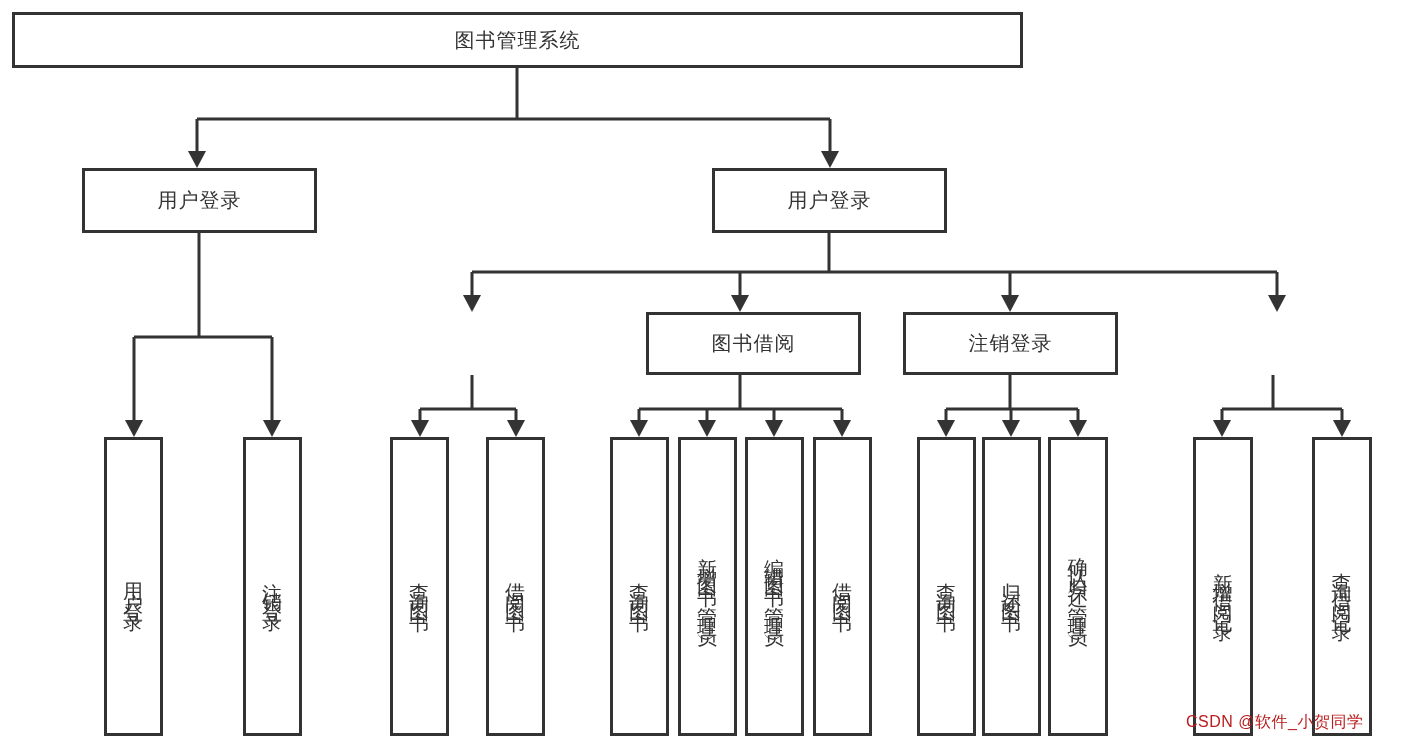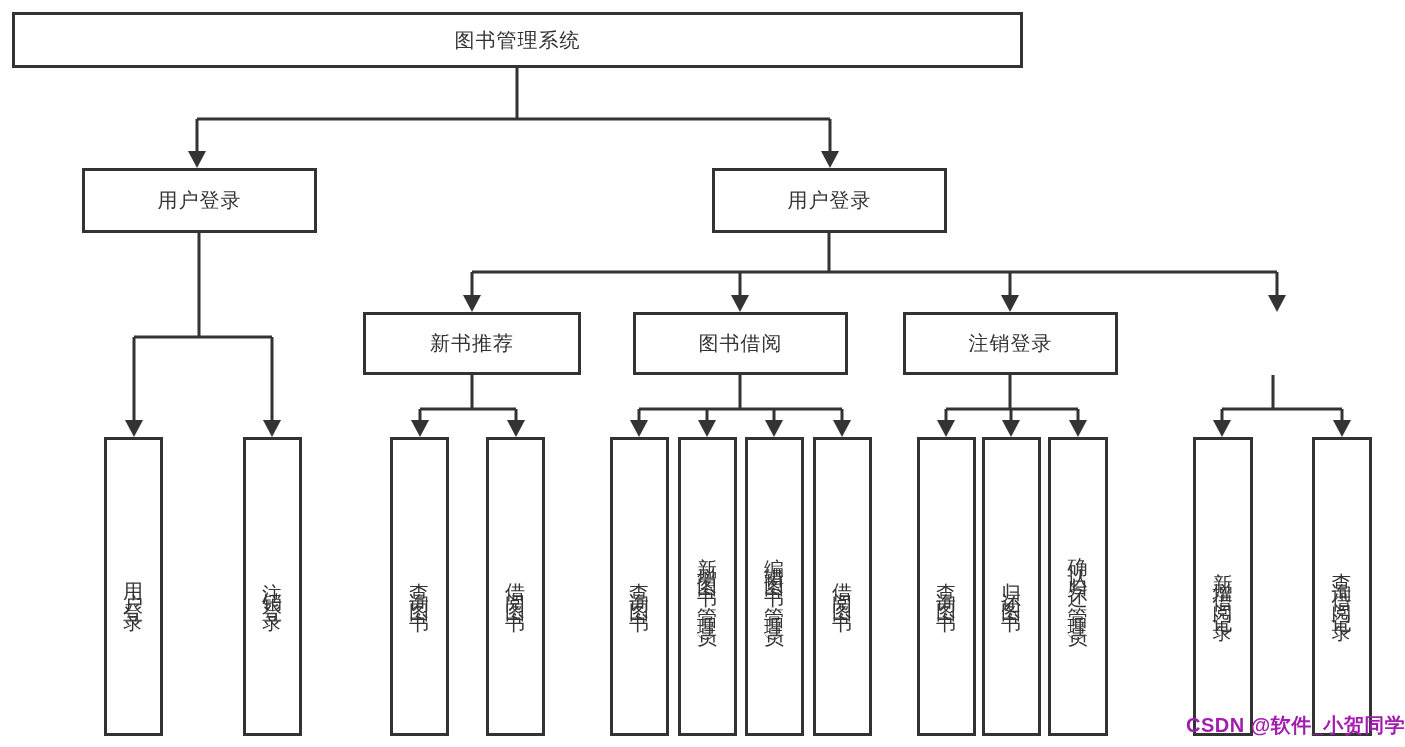--- a/index.html
+++ b/index.html
@@ -31,25 +31,24 @@
     text-orientation: mixed;
     letter-spacing: 10px;
     line-height: 1;
     font-size: 20px;
   }
   .watermark {
     position: absolute;
     left: 1186px;
     top: 712px;
     z-index: 5;
-    font-size: 20px;
-    color: #a21caf;
+    font-size: 16px;
+    color: #b91c1c;
     white-space: nowrap;
     letter-spacing: 0.5px;
-    font-weight: bold;
   }
 </style>
 </head>
 <body>
 
 <div class="canvas">
 
   <svg class="wires" width="1405" height="747" viewBox="0 0 1405 747" fill="none" stroke="#333333" stroke-width="3">
     <defs>
       <polygon id="ah" points="-9,-17 9,-17 0,0" fill="#333333" stroke="none"></polygon>
@@ -96,24 +95,21 @@
     <span>图书管理系统</span>
   </div>
 
   <div class="node" style="left:82px; top:168px; width:235px; height:65px">
     <span>用户登录</span>
   </div>
   <div class="node" style="left:712px; top:168px; width:235px; height:65px">
     <span>用户登录</span>
   </div>
 
-  <div class="node" style="left:363px; top:312px; width:218px; height:63px">
-    <span>新书推荐</span>
-  </div>
-  <div class="node" style="left:633px; top:312px; width:215px; height:63px">
+  <div class="node" style="left:646px; top:312px; width:215px; height:63px">
     <span>图书借阅</span>
   </div>
   <div class="node" style="left:903px; top:312px; width:215px; height:63px">
     <span>注销登录</span>
   </div>
 
   <div class="node leaf" style="left:104px; top:437px; width:59px; height:299px">
     <span class="vtext">用户登录</span>
   </div>
   <div class="node leaf" style="left:243px; top:437px; width:59px; height:299px">

